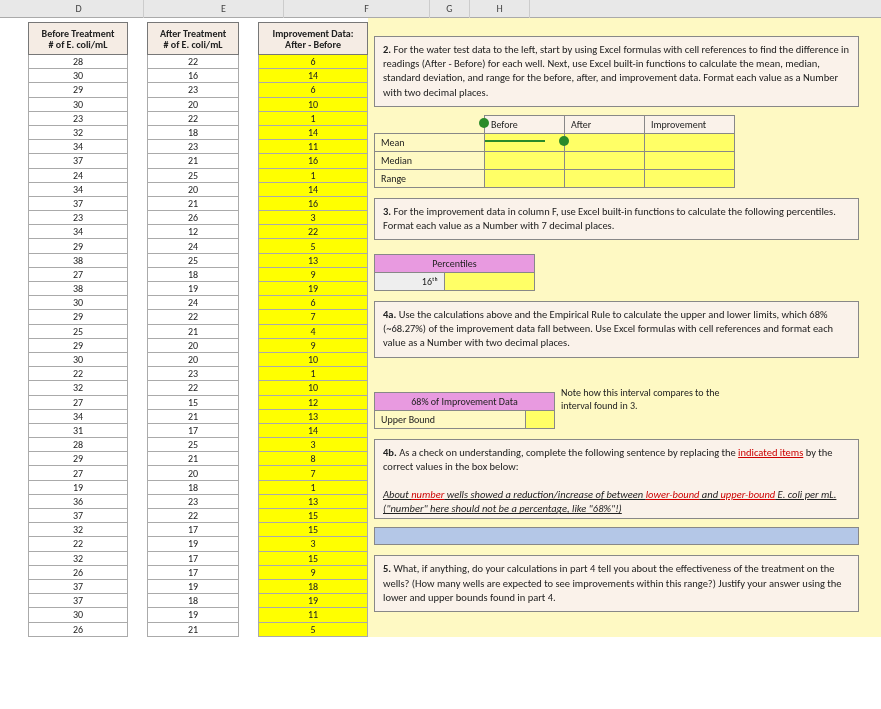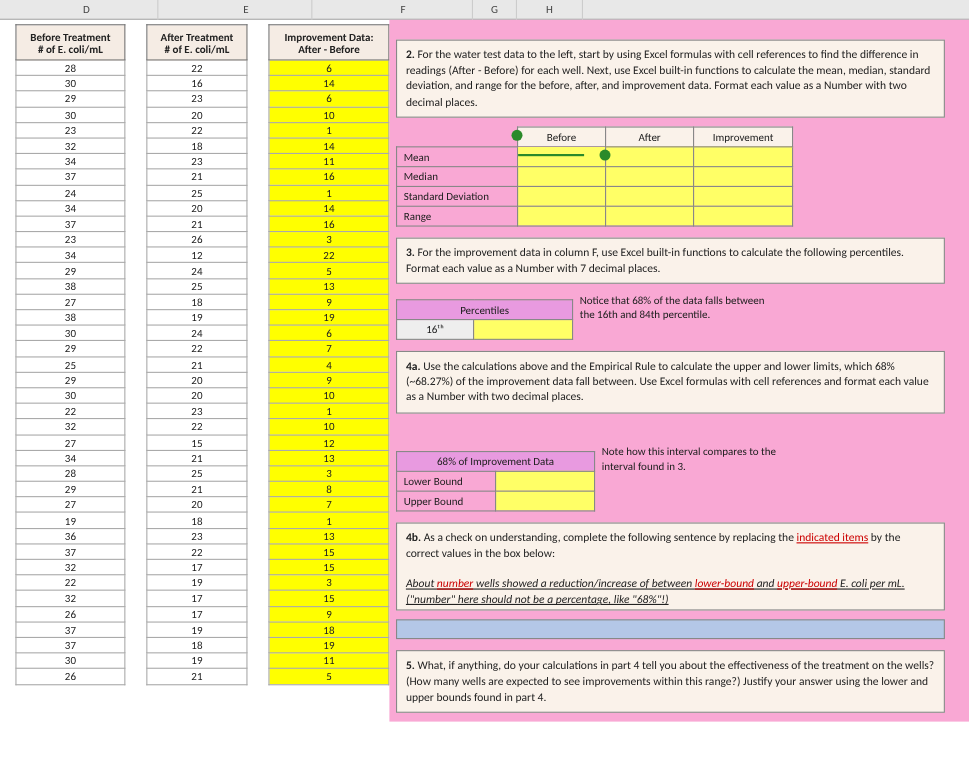--- a/index.html
+++ b/index.html
@@ -28,25 +28,26 @@
   }
   .col-headers span { text-align: center; display:inline-block; border-right:1px solid #ccc; line-height:18px;}
   .main {
     display:flex;
     position:relative;
   }
   .left-data {
     width: 354px;
     padding-top:4px;
     padding-left:14px;
+    margin-left:14px;
   }
   .right-panel {
     flex:1;
     padding: 18px 22px 0 6px;
-    background:#f9a8d4;
+    background:#fef9c3;
   }
   table.data {
     border-collapse: collapse;
     width: 100%;
   }
   table.data th {
     background:#f5ece4;
     border:1px solid #777;
     font-size:10px;
     font-weight:bold;
@@ -79,23 +80,23 @@
     margin:6px 0 10px 0;
     font-size:10px;
   }
   .stats-table td, .stats-table th,
   .pct-table td, .pct-table th,
   .bounds-table td, .bounds-table th {
     border:1px solid #888;
     padding:2px 6px;
     height:15px;
   }
-  .stats-head { background:#faf2ea; text-align:center; font-weight:normal;}
+  .stats-head { background:#faf2ea; font-weight:normal;}
   .pct-head { background:#e89ae0; text-align:center;}
-  .pct-label { background:#eee; text-align:center;}
+  .pct-label { background:#eee; text-align:right;}
   .yellow-cell { background:#ffff66;}
   .note { font-size:10px; padding-left:6px; display:inline-block; width:180px; vertical-align:top;}
   .blue-bar { background:#b4c7e7; height:18px; border:1px solid #888; margin-top:4px; margin-bottom:10px;}
   .red-u { color:#c00; text-decoration:underline;}
   .ital { font-style:italic;text-decoration:underline;}
   .dot { width:10px; height:10px; background:#2a8a2a; border-radius:50%; display:inline-block; position:relative;}
   .range-line { height:2px; background:linear-gradient(to right,#2a8a2a,#2a8a2a); display:inline-block; width:60px; vertical-align:middle;}
 </style>
 </head>
 <body>
@@ -311,20 +312,27 @@
               <td class="yellow">12</td>
             </tr>
             <tr>
               <td>34</td>
               <td class="sp"></td>
               <td>21</td>
               <td class="sp"></td>
               <td class="yellow">13</td>
             </tr>
             <tr>
+              <td>31</td>
+              <td class="sp"></td>
+              <td>17</td>
+              <td class="sp"></td>
+              <td class="yellow">14</td>
+            </tr>
+            <tr>
               <td>28</td>
               <td class="sp"></td>
               <td>25</td>
               <td class="sp"></td>
               <td class="yellow">3</td>
             </tr>
             <tr>
               <td>29</td>
               <td class="sp"></td>
               <td>21</td>
@@ -444,26 +452,20 @@
           <td class="yellow-cell"></td>
           <td class="yellow-cell"></td>
         </tr>
         <tr>
           <td>Median</td>
           <td class="yellow-cell"></td>
           <td class="yellow-cell"></td>
           <td class="yellow-cell"></td>
         </tr>
         <tr>
-          <td>Standard Deviation</td>
-          <td class="yellow-cell"></td>
-          <td class="yellow-cell"></td>
-          <td class="yellow-cell"></td>
-        </tr>
-        <tr>
           <td>Range</td>
           <td class="yellow-cell"></td>
           <td class="yellow-cell"></td>
           <td class="yellow-cell"></td>
         </tr>
       </tbody>
         </table>
 
       <div class="box">
         <b>3.</b><span> For the improvement data in column F, use Excel built-in functions to calculate the following percentiles. Format each value as a Number with 7 decimal places.</span>
@@ -474,36 +476,31 @@
           <tbody>
               <tr>
                 <td colspan="2" class="pct-head" style="width:160px">Percentiles</td>
               </tr>
           <tr>
                 <td class="pct-label" style="width:70px">16ᵗʰ</td>
                 <td class="yellow-cell" style="width:90px"></td>
               </tr>
         </tbody>
           </table>
-        <span class="note">Notice that 68% of the data falls between the 16th and 84th percentile.</span>
       </div>
 
       <div class="box">
         <b>4a.</b><span> Use the calculations above and the Empirical Rule to calculate the upper and lower limits, which 68% (~68.27%) of the improvement data fall between. Use Excel formulas with cell references and format each value as a Number with two decimal places.</span>
       </div>
 
       <div style="display:flex;align-items:flex-start;margin-top:28px;">
         <table class="bounds-table">
           <tbody>
               <tr>
                 <td colspan="2" class="pct-head" style="width:180px">68% of Improvement Data</td>
-              </tr>
-          <tr>
-                <td style="width:90px">Lower Bound</td>
-                <td class="yellow-cell" style="width:90px"></td>
               </tr>
           <tr>
                 <td>Upper Bound</td>
                 <td class="yellow-cell"></td>
               </tr>
         </tbody>
           </table>
         <span class="note">Note how this interval compares to the interval found in 3.</span>
       </div>
 

